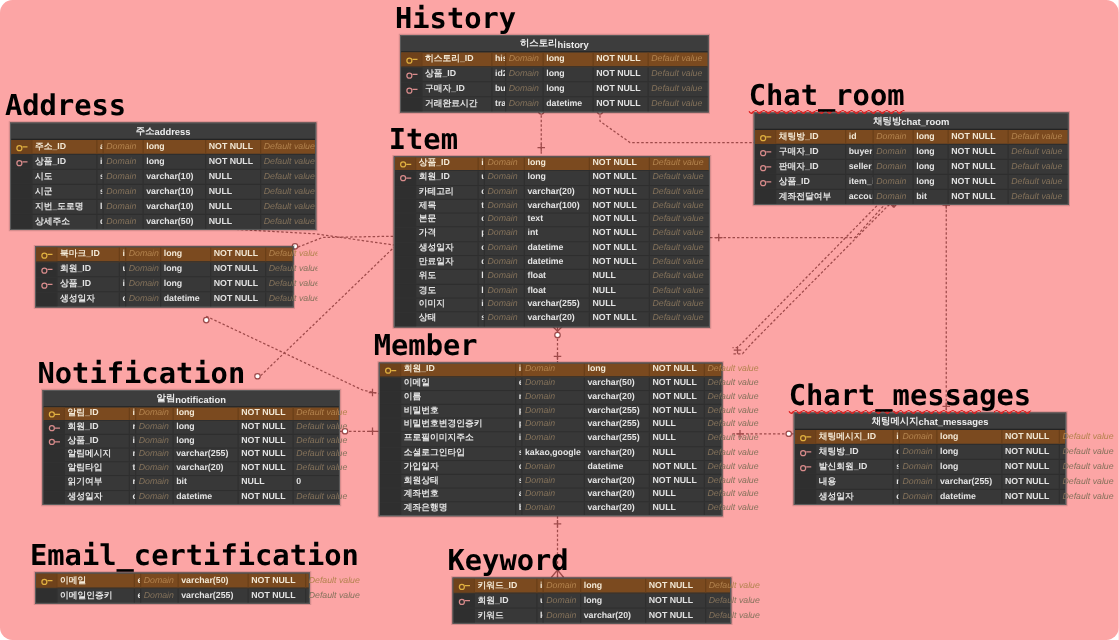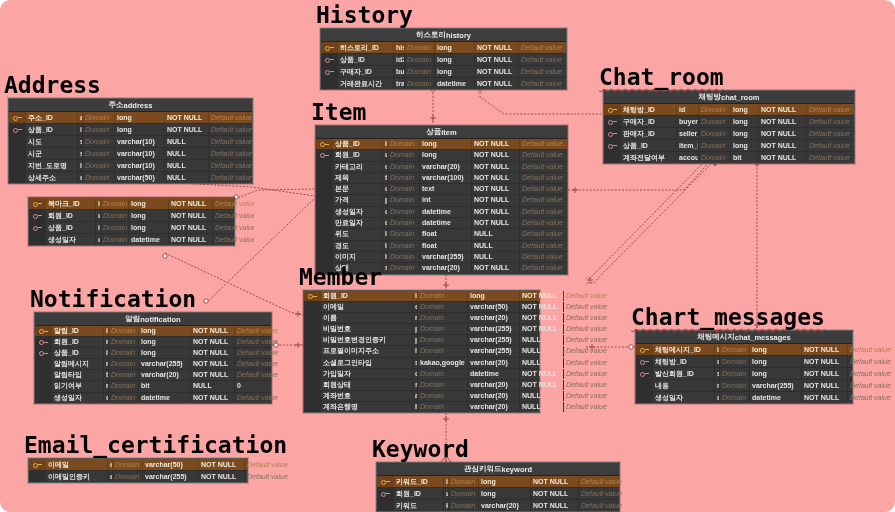--- a/index.html
+++ b/index.html
@@ -272,24 +272,20 @@
             <span>NOT NULL</span>
             <span class="dim">Default value</span>
           </div>
         </div>
     </div>
   </div>
 
   <div class="tbl" style="left: 315px; top: 111px; width: 253px; margin-top: 14px; --rh: 10.3px; --cols: 16px 50px 1fr 32px 52px 48px 48px;">
     <div class="ttl">Item</div>
     <div class="box">
-      <div class="hdr">
-        <span>상품</span>
-        <span>item</span>
-      </div>
       <div>
           <div class="row pk">
             <span class="cIcon">
               <span class="key pkk"></span>
             </span>
             <span>상품_ID</span>
             <span>id</span>
             <span class="dim">Domain</span>
             <span>long</span>
             <span>NOT NULL</span>
@@ -523,21 +519,21 @@
             <span>created_at</span>
             <span class="dim">Domain</span>
             <span>datetime</span>
             <span>NOT NULL</span>
             <span class="dim">Default value</span>
           </div>
         </div>
     </div>
   </div>
 
-  <div class="tbl" style="left: 303px; top: 290px; width: 237px; --rh: 10.1px; --cols: 16px 92px 1fr 50px 52px 44px 44px;">
+  <div class="tbl" style="left: 303px; top: 290px; width: 275px; --rh: 10.1px; --cols: 16px 92px 1fr 50px 52px 44px 44px;">
     <div class="ttl">Member</div>
     <div class="box">
       <div>
           <div class="row pk">
             <span class="cIcon">
               <span class="key pkk"></span>
             </span>
             <span>회원_ID</span>
             <span>id</span>
             <span class="dim">Domain</span>
@@ -723,27 +719,23 @@
             <span>email_auth_key</span>
             <span class="dim">Domain</span>
             <span>varchar(255)</span>
             <span>NOT NULL</span>
             <span class="dim">Default value</span>
           </div>
         </div>
     </div>
   </div>
 
-  <div class="tbl" style="left: 376px; top: 462px; width: 244px; --rh: 11px; --cols: 16px 50px 1fr 30px 52px 48px 44px;">
+  <div class="tbl" style="left: 362px; top: 462px; width: 223px; --rh: 11px; --cols: 16px 50px 1fr 30px 52px 48px 44px;">
     <div class="ttl">Keyword</div>
     <div class="box">
-      <div class="hdr">
-        <span>관심키워드</span>
-        <span>keyword</span>
-      </div>
       <div>
           <div class="row pk">
             <span class="cIcon">
               <span class="key pkk"></span>
             </span>
             <span>키워드_ID</span>
             <span>id</span>
             <span class="dim">Domain</span>
             <span>long</span>
             <span>NOT NULL</span>

